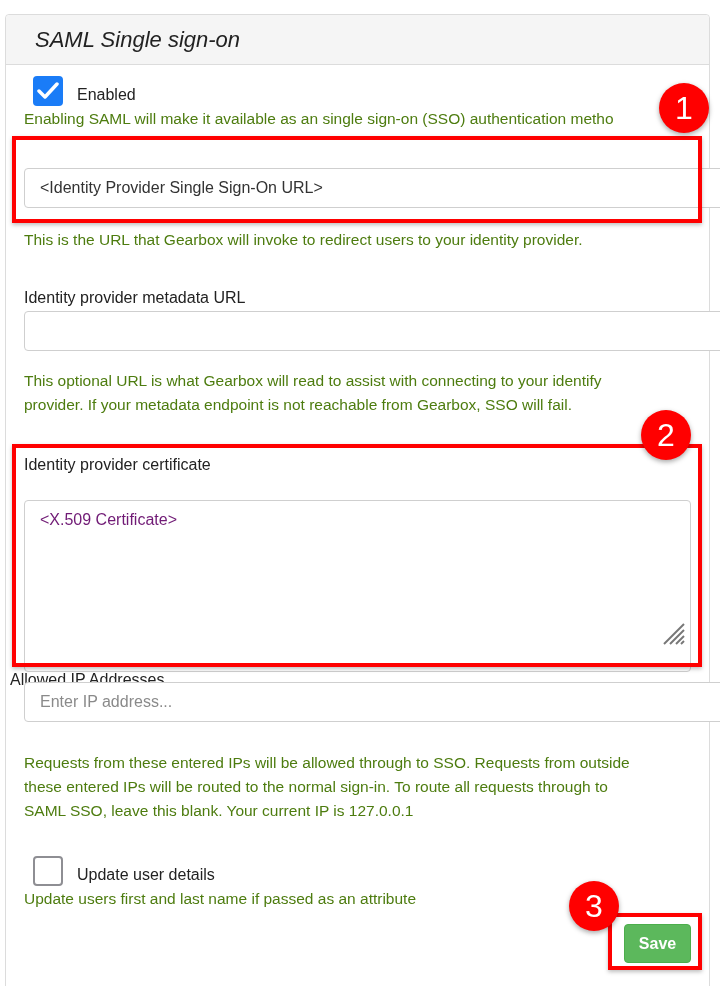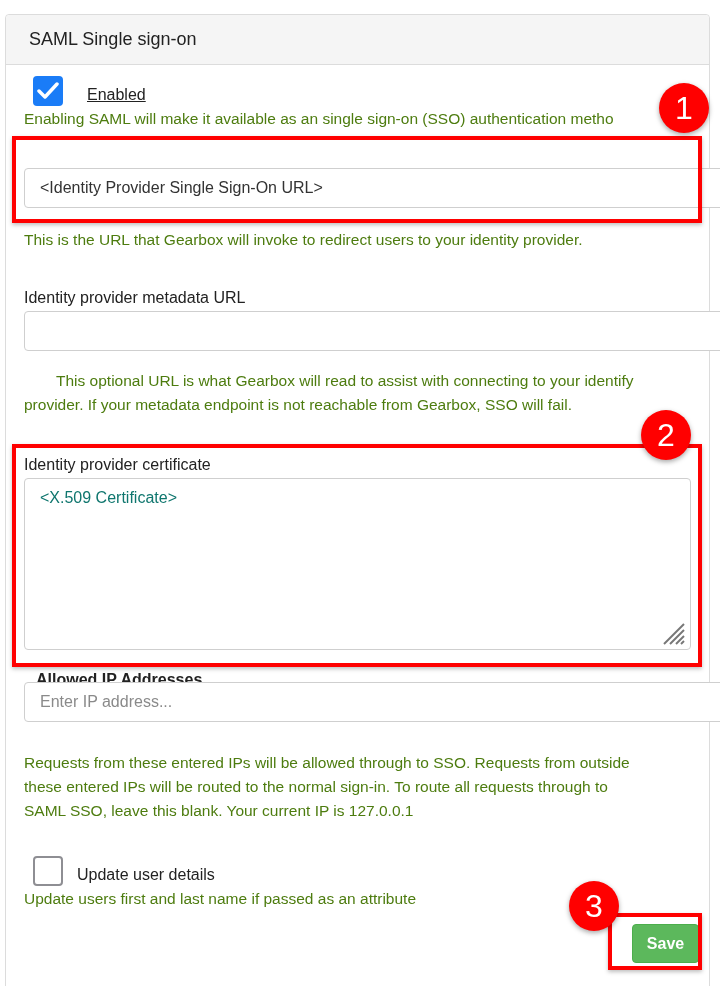--- a/index.html
+++ b/index.html
@@ -21,21 +21,21 @@
       background: #fff;
     }
     .panel-header {
       height: 50px;
       background: #f5f5f5;
       border-bottom: 1px solid #dcdcdc;
       border-radius: 4px 4px 0 0;
       padding: 0 0 0 18px;
       display: flex; align-items: center;
     }
-    .panel-title { font-size: 18px; font-weight: normal; color: #222; margin: 5px; }
+    .panel-title { font-size: 22px; font-weight: normal; color: #222; margin: 11px; font-style: italic; }
     .checkbox {
       position: absolute;
       width: 30px; height: 30px;
       border-radius: 4px;
     }
     .checkbox.checked { background: #1a7cf7; }
     .checkbox.unchecked { border: 2px solid #8e8e93; background: #fff; }
     .checkbox svg { position: absolute; left: 4px; top: 5px; }
 
     .label { font-size: 16px; color: #222; position: absolute; white-space: nowrap; }
@@ -53,23 +53,24 @@
       padding: 0 15px;
     }
     .input::placeholder { color: #8a8a8a; }
     .textarea {
       position: absolute;
       left: 24px; width: 667px; height: 172px;
       border: 1px solid #cfcfcf;
       border-radius: 4px;
       background: #fff;
       font-family: "Liberation Sans", sans-serif;
-      font-size: 16px; color: #0f766e;
+      font-size: 16px; color: #701a75;
       padding: 10px 15px;
       resize: none;
+      margin-top: 22px;
     }
     .resize-grip { position: absolute; }
 
     .highlight {
       position: absolute;
       border: 4px solid #ff0000;
       box-shadow: 0 2px 4px rgba(0,0,0,0.25);
       pointer-events: none;
     }
     .badge {
@@ -87,59 +88,58 @@
       position: absolute;
       left: 624px; top: 924px;
       width: 67px; height: 39px;
       background: #5cb85c;
       border: 1px solid #4cae4c;
       border-radius: 4px;
       color: #fff;
       font-family: "Liberation Sans", sans-serif;
       font-size: 16px; font-weight: bold;
       cursor: pointer;
-      margin-left: 8px;
     }
   </style>
 </head>
 <body>
 
 <div class="panel">
   <div class="panel-header">
     <h3 class="panel-title">SAML Single sign-on</h3>
   </div>
 </div>
 
 <div class="checkbox checked" style="left:33px; top:76px;">
   <svg width="22" height="20" viewBox="0 0 22 20">
     <polyline points="2,10 8,16 20,3" fill="none" stroke="#fff" stroke-width="3.5" stroke-linecap="round" stroke-linejoin="round"></polyline>
   </svg>
 </div>
-<span class="label" style="left:87px; top:86px;text-decoration:underline;">Enabled</span>
+<span class="label" style="left:77px; top:86px;">Enabled</span>
 <span class="help" style="left:24px; top:107px; white-space:nowrap;">Enabling SAML will make it available as an single sign-on (SSO) authentication metho</span>
 
 <span class="label" style="left:24px; top:146px;margin-top:28px;">Identity provider SSO URL</span>
 <input class="input" style="top: 168px;" type="text" value="&lt;Identity Provider Single Sign-On URL&gt;">
 <span class="help" style="left:24px; top:228px; white-space:nowrap;">This is the URL that Gearbox will invoke to redirect users to your identity provider.</span>
 
 <span class="label" style="left:24px; top:289px;">Identity provider metadata URL</span>
 <input class="input" style="top: 311px;" type="text" value="">
-<span class="help" style="left:24px; top:369px; white-space:nowrap;margin-left:32px;">This optional URL is what Gearbox will read to assist with connecting to your identify</span>
+<span class="help" style="left:24px; top:369px; white-space:nowrap;">This optional URL is what Gearbox will read to assist with connecting to your identify</span>
 <span class="help" style="left:24px; top:393px; white-space:nowrap;">provider. If your metadata endpoint is not reachable from Gearbox, SSO will fail.</span>
 
 <span class="label" style="left:24px; top:456px;">Identity provider certificate</span>
 <textarea class="textarea" style="top: 478px;">&lt;X.509 Certificate&gt;</textarea>
 <svg class="resize-grip" style="left:662px; top:622px;" width="24" height="24" viewBox="0 0 24 24">
   <line x1="2" y1="22" x2="22" y2="2" stroke="#777" stroke-width="2"></line>
   <line x1="8" y1="22" x2="22" y2="8" stroke="#777" stroke-width="2"></line>
   <line x1="14" y1="22" x2="22" y2="14" stroke="#777" stroke-width="2"></line>
   <line x1="19" y1="22" x2="22" y2="19" stroke="#777" stroke-width="2"></line>
 </svg>
 
-<span class="label" style="left:36px; top:671px;font-weight:bold;">Allowed IP Addresses</span>
+<span class="label" style="left:10px; top:671px;">Allowed IP Addresses</span>
 <input class="input" style="top: 682px;" type="text" placeholder="Enter IP address...">
 <span class="help" style="left:24px; top:751px; white-space:nowrap;">Requests from these entered IPs will be allowed through to SSO. Requests from outside</span>
 <span class="help" style="left:24px; top:775px; white-space:nowrap;">these entered IPs will be routed to the normal sign-in. To route all requests through to</span>
 <span class="help" style="left:24px; top:799px; white-space:nowrap;">SAML SSO, leave this blank. Your current IP is 127.0.0.1</span>
 
 <div class="checkbox unchecked" style="left:33px; top:856px;"></div>
 <span class="label" style="left:77px; top:866px;">Update user details</span>
 <span class="help" style="left:24px; top:887px; white-space:nowrap;">Update users first and last name if passed as an attribute</span>
 
 <button class="save-btn">Save</button>

